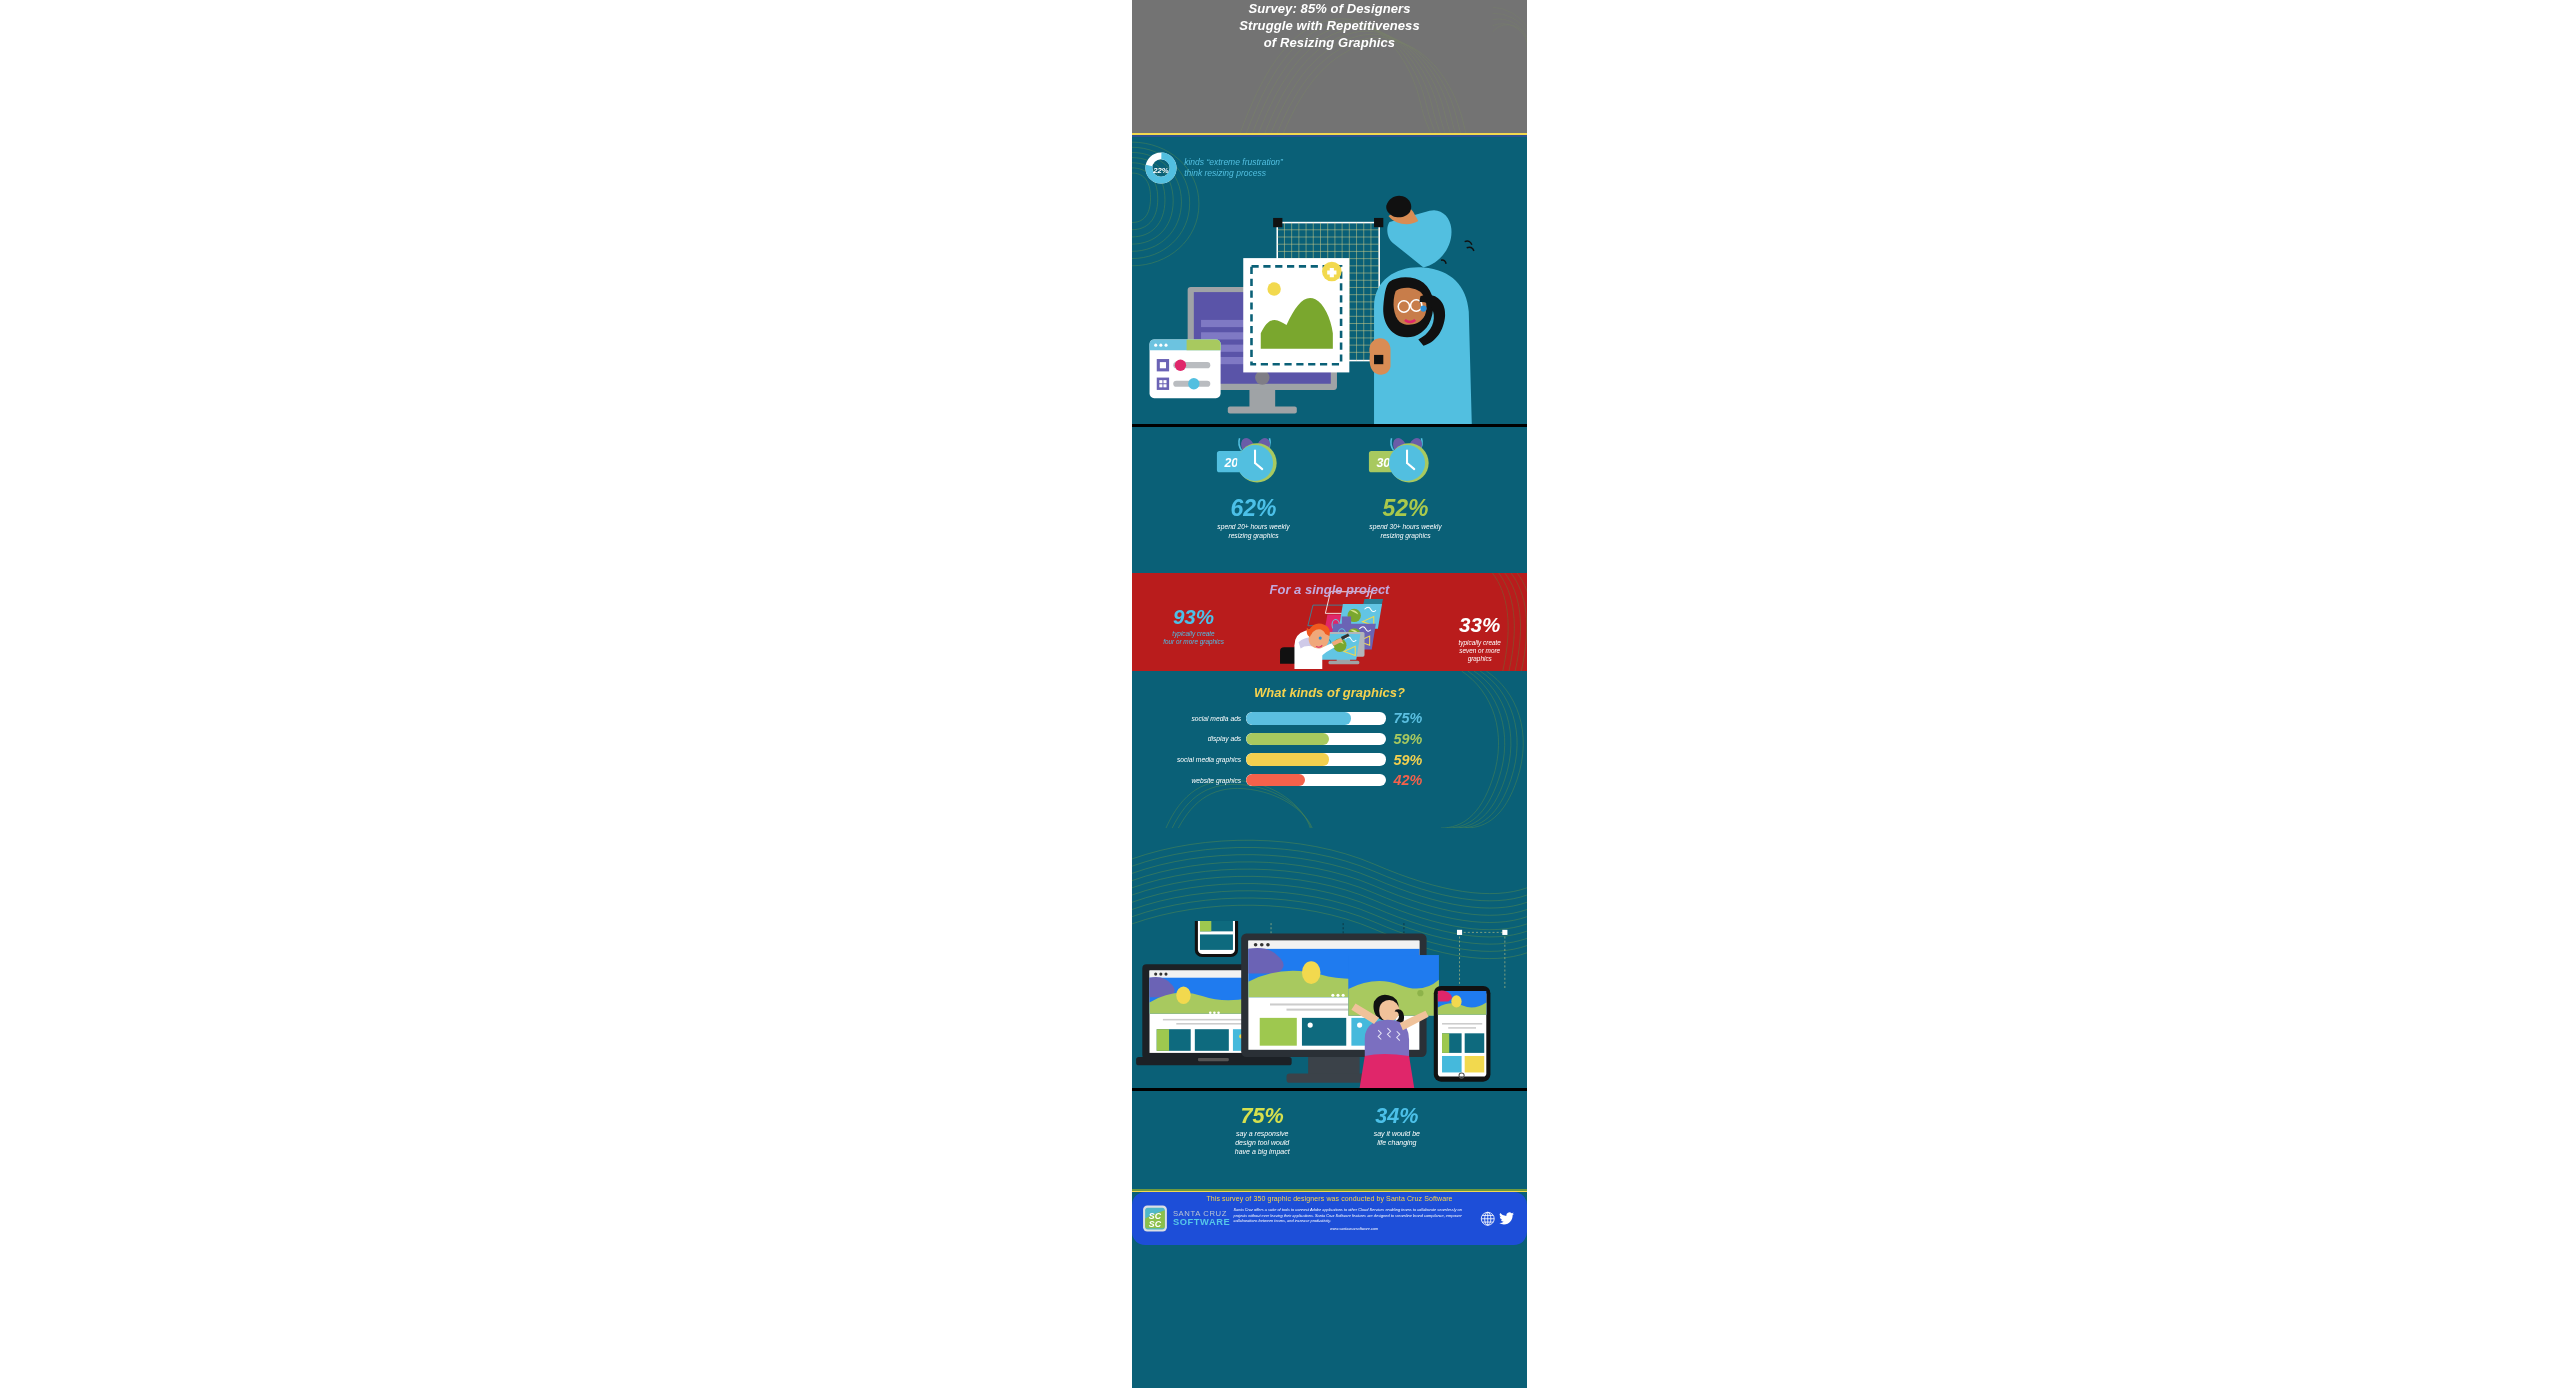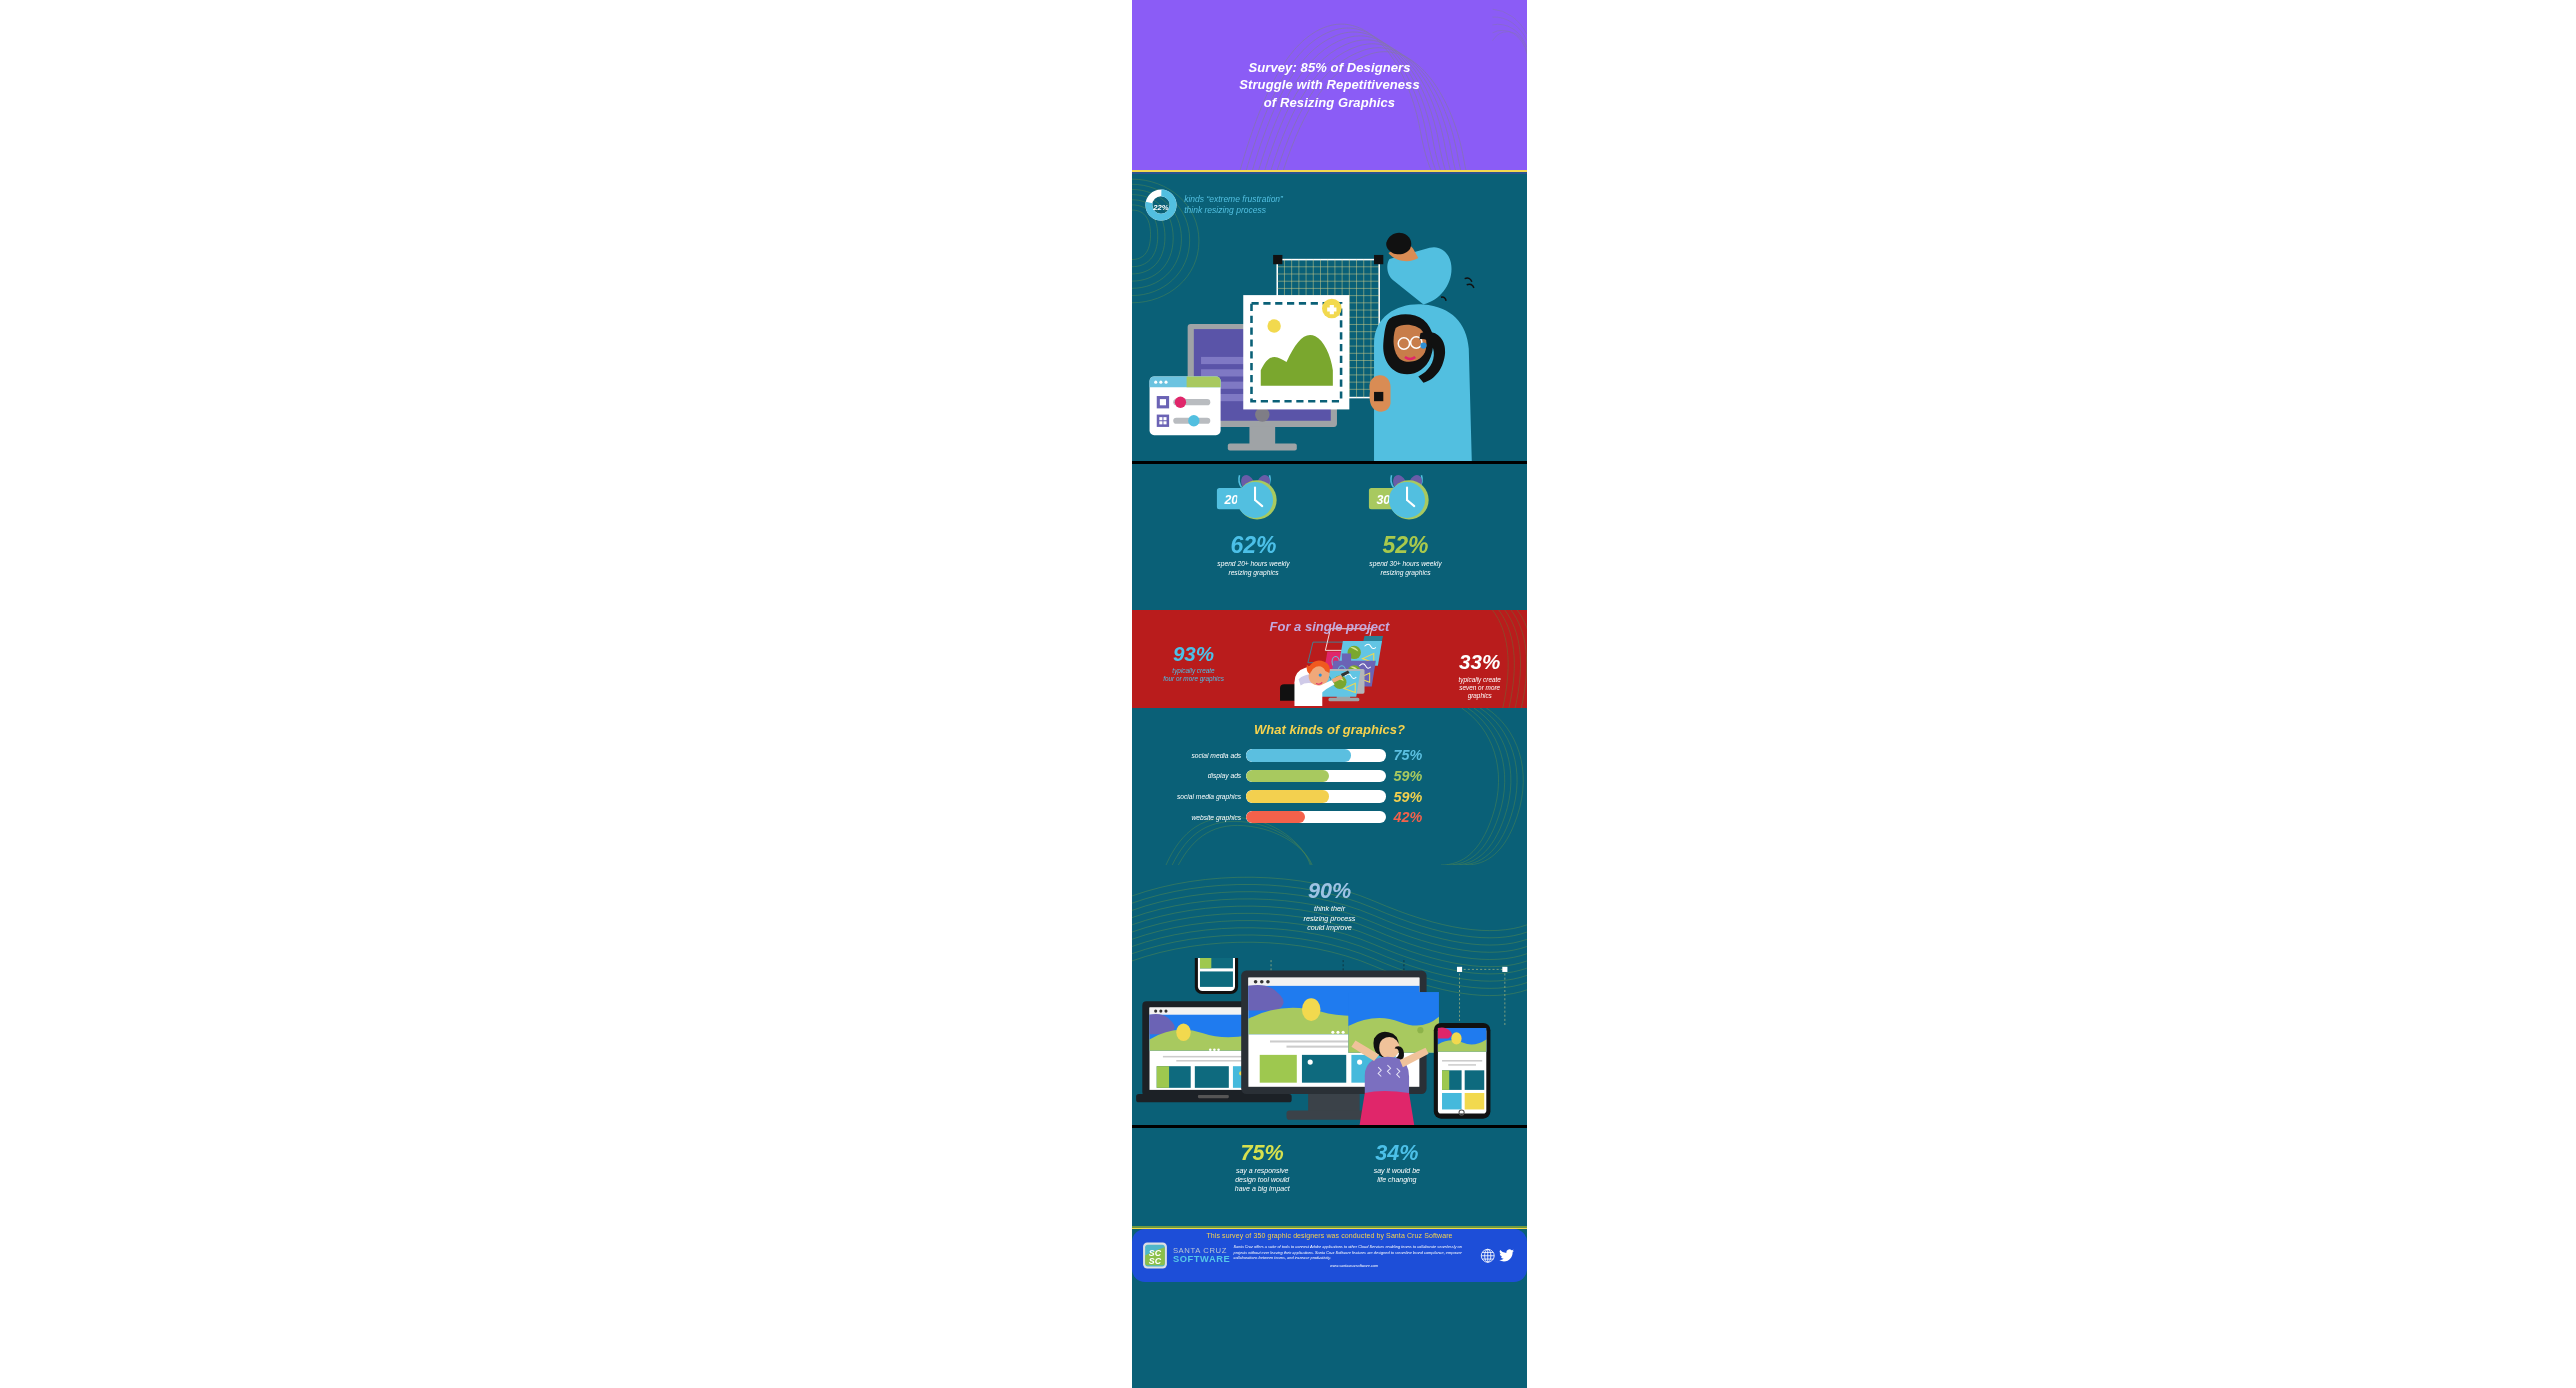--- a/index.html
+++ b/index.html
@@ -19,24 +19,24 @@
     overflow: hidden;
   }
 
   
   .waves { position: absolute; inset: 0; pointer-events: none; }
   .waves svg { width: 100%; height: 100%; display: block; }
 
   
   .title-band {
     position: relative;
-    height: 170px;
-    background: #8b5cf6;
+    height: 133px;
+    background: #737373;
     overflow: hidden;
-    display: flex; align-items: center; justify-content: center;
+    display: flex; align-items: flex-start; justify-content: center;
   }
   .title-band .waves { opacity: .55; }
   .title-text {
     position: relative; z-index: 2;
     color: #ffffff;
     font-style: italic;
     font-weight: bold;
     font-size: 13px;
     line-height: 1.32;
     text-align: center;
@@ -499,28 +499,20 @@
           <path d="M0,88 C140,38 330,38 470,98 C600,154 700,168 767,144"></path>
           <path d="M0,102 C140,52 330,52 470,112 C600,168 700,182 767,158"></path>
           <path d="M0,116 C140,66 330,66 470,126 C600,182 700,196 767,172"></path>
           <path d="M0,130 C140,80 330,80 470,140 C600,196 700,210 767,186"></path>
           <path d="M0,144 C140,94 330,94 470,154 C600,210 700,224 767,200"></path>
           <path d="M0,158 C140,108 330,108 470,168 C600,224 700,238 767,214"></path>
           <path d="M0,172 C140,122 330,122 470,182 C600,238 700,252 767,228"></path>
           <path d="M0,186 C140,136 330,136 470,196 C600,252 700,266 767,242"></path>
         </g>
       </svg>
-    </div>
-    <div class="dev-text">
-      <div class="pct">90%</div>
-      <div class="sub">
-        <span>think their</span><br>
-        <span>resizing process</span><br>
-        <span>could improve</span>
-      </div>
     </div>
     <div class="dev-art">
       <svg viewBox="0 0 767 330" preserveAspectRatio="xMidYMax meet">
 
         <g stroke="#e8d98a" stroke-width="1" stroke-dasharray="4 4" fill="none">
           <path d="M160,-140 V30 M270,-140 V30 M160,-140 H270"></path>
         </g>
         <g stroke="#111" stroke-width="1" stroke-dasharray="4 4" fill="none">
           <path d="M410,-52 H528 M410,-52 V42 M528,-52 V42"></path>
         </g>

